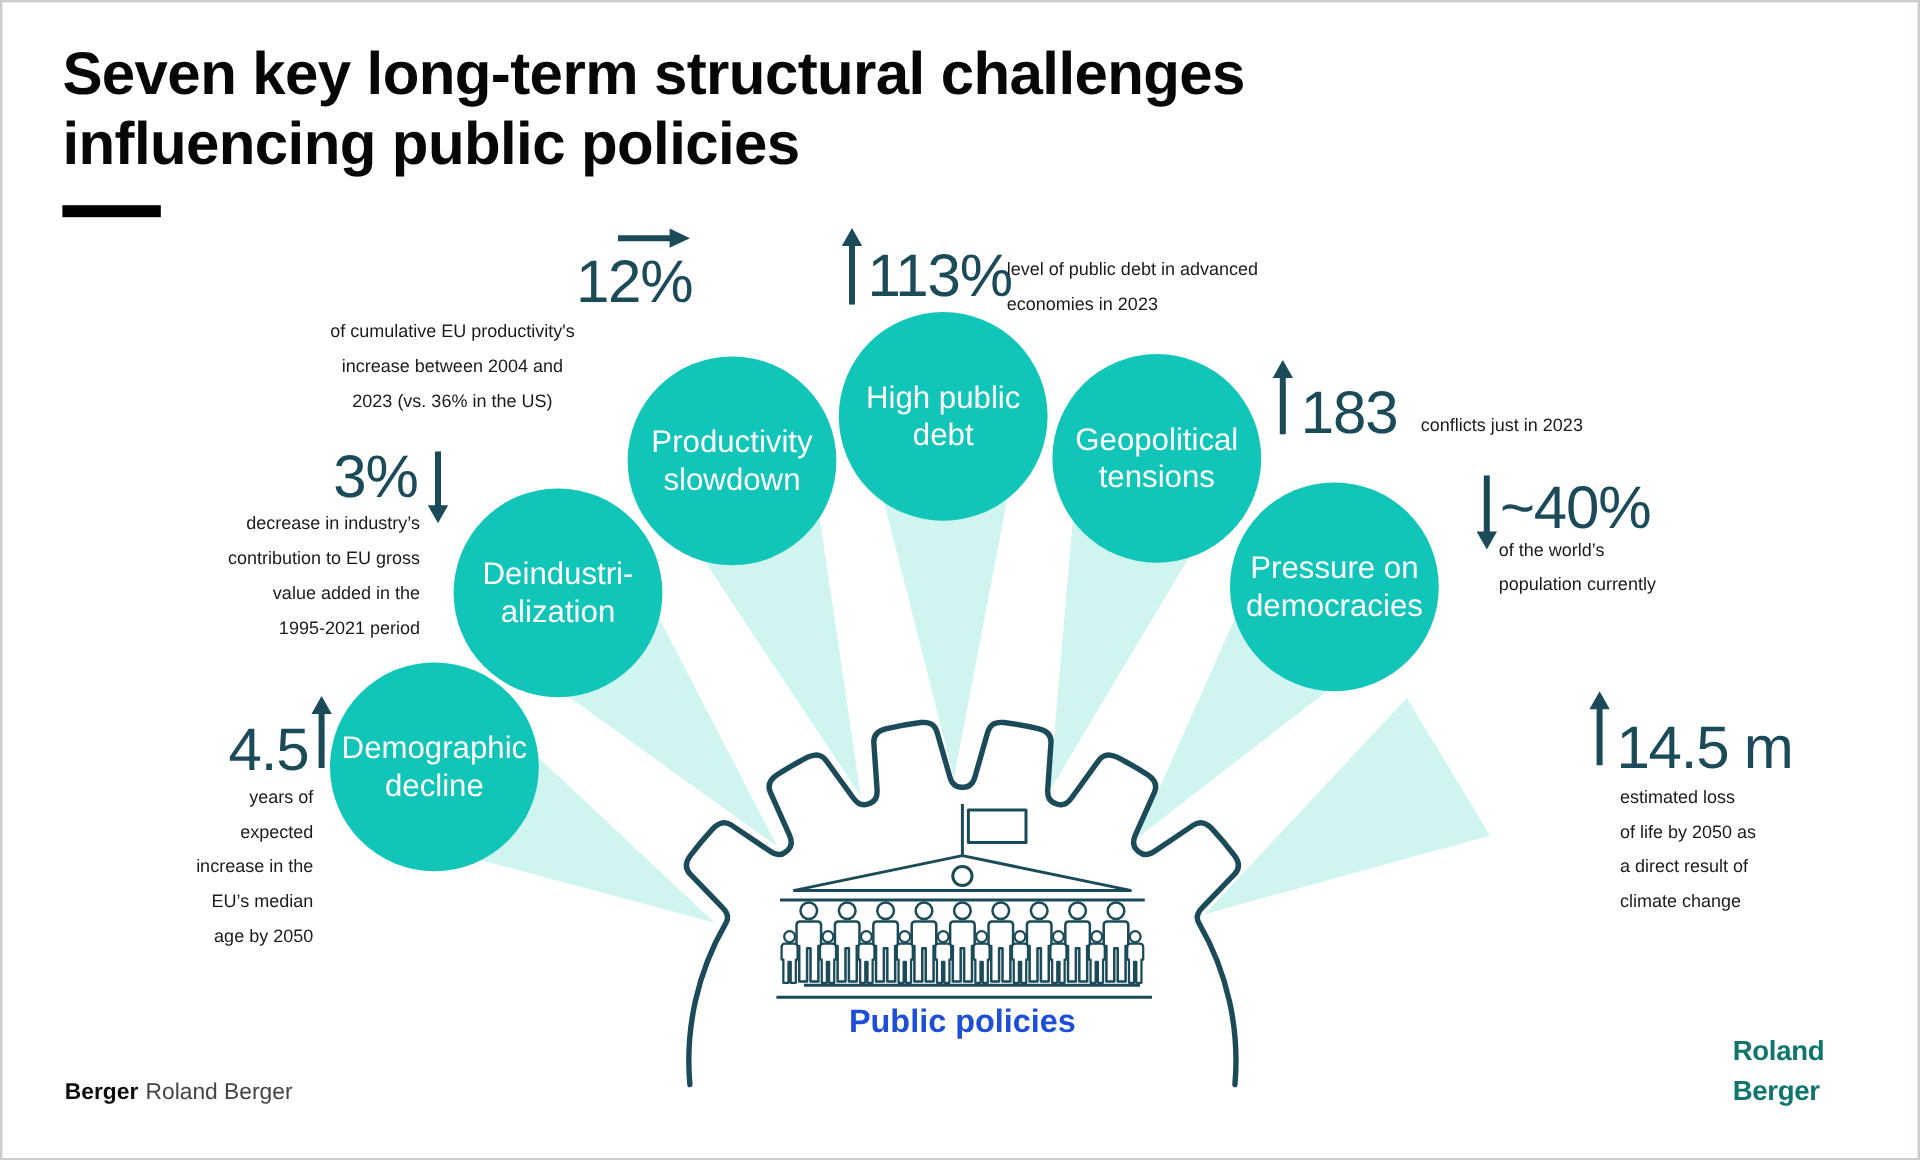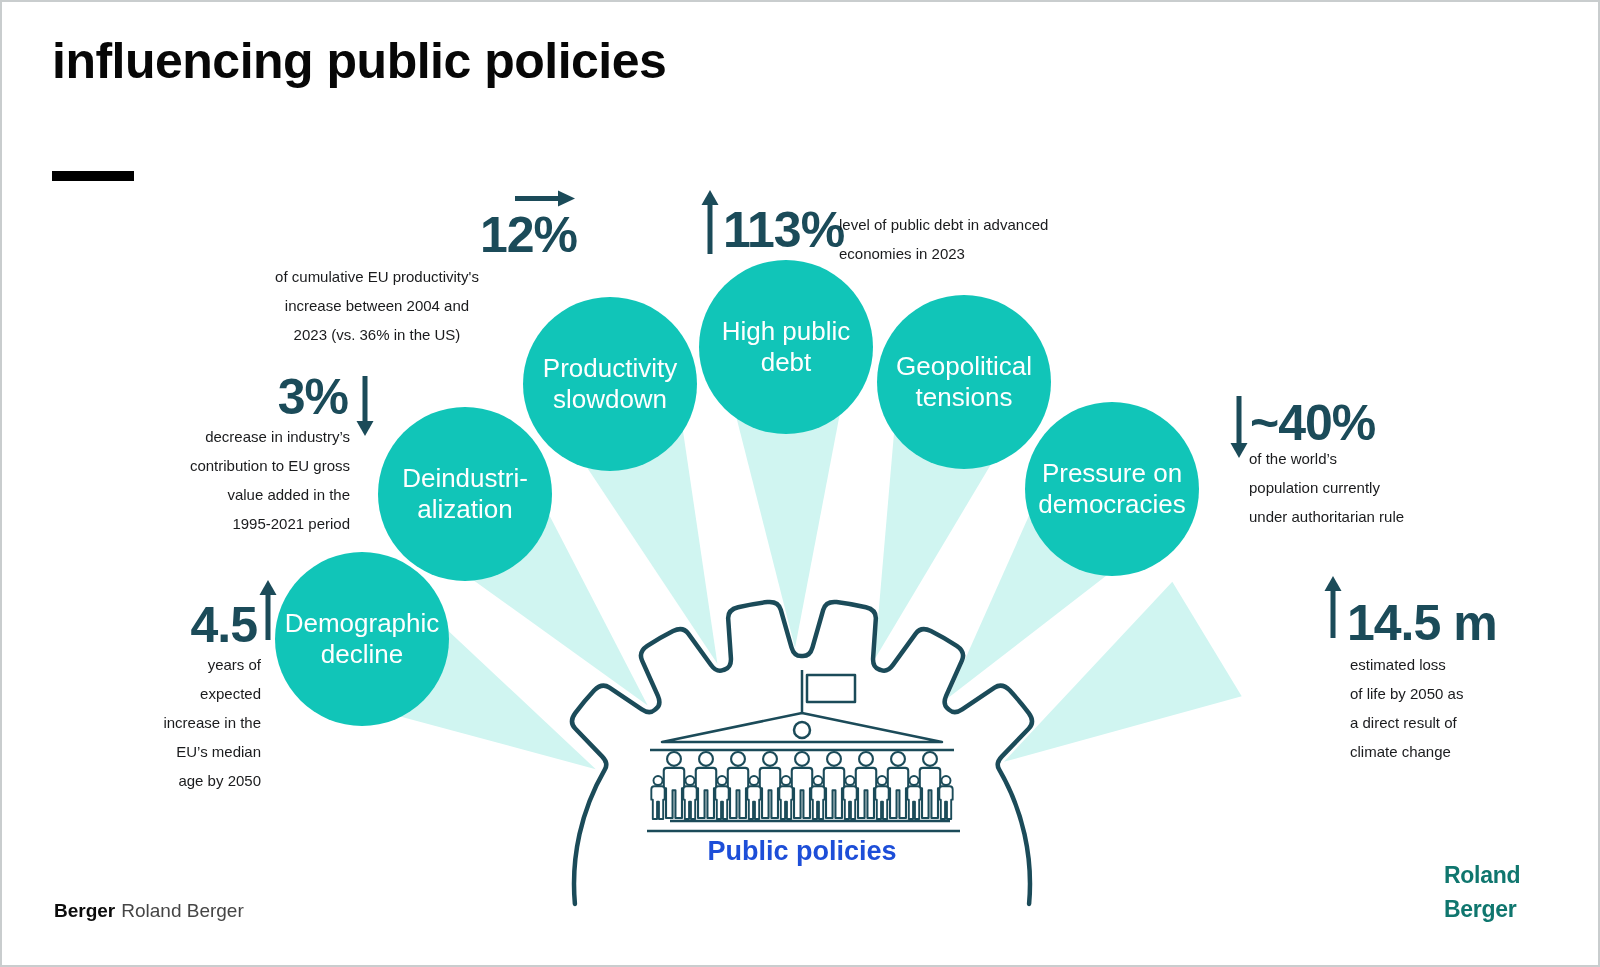--- a/index.html
+++ b/index.html
@@ -6,21 +6,21 @@
   .page{position:relative;width:1600px;height:967px;background:#fff;border:2px solid #c9cdce;
         box-sizing:border-box;font-family:"Liberation Sans",sans-serif;overflow:hidden}
   .title{position:absolute;left:50px;top:30px;font-size:50px;font-weight:700;color:#070707;
          line-height:59px;letter-spacing:-0.5px;z-index:4}
   .title-bar{position:absolute;left:50px;top:169px;width:82px;height:10px;background:#000;z-index:4}
   #scene-svg{position:absolute;left:0;top:0;z-index:1}
   .circle{position:absolute;width:174px;height:174px;border-radius:50%;background:var(--teal);
           display:flex;align-items:center;justify-content:center;text-align:center;color:#fff;
           font-weight:400;font-size:26px;line-height:31px;z-index:2}
   .stat{position:absolute;color:#17181a;z-index:3}
-  .stat .num{position:absolute;font-size:50px;font-weight:700;color:var(--dark);
+  .stat .num{position:absolute;font-size:50px;font-weight:400;color:var(--dark);
              letter-spacing:-1px;line-height:1;white-space:nowrap}
   .stat .lines{position:absolute;font-size:15px;line-height:29px;white-space:nowrap;color:#1a1b1d}
   .arr{position:absolute;color:var(--dark)}
   .center-label{position:absolute;left:640px;top:834px;width:320px;text-align:center;font-size:27px;
                 font-weight:700;color:#1d4ed8;z-index:2}
   .source{position:absolute;left:52px;top:898px;font-size:19px;color:#454545;z-index:4}
   .source b{color:#0c0c0c;margin-right:6px}
   .logo{position:absolute;left:1442px;top:856px;font-size:23px;font-weight:700;line-height:34px;
         color:#0f766e;letter-spacing:-0.3px;z-index:4}
 </style>
@@ -83,20 +83,21 @@
         <circle cx="880" cy="778.515" r="4.515" fill="#fff" stroke="#1B4B59" stroke-width="1.9"></circle>
         <path d="M 873.335 787.3199999999999 Q 873.335 784.3199999999999 876.335 784.3199999999999 L 883.665 784.3199999999999 Q 886.665 784.3199999999999 886.665 787.3199999999999 L 886.665 797.65 L 885.1987 797.65 L 885.1987 817 L 880.9331 817 L 880.9331 799.65 L 879.0669 799.65 L 879.0669 817 L 874.8013 817 L 874.8013 797.65 L 873.335 797.65 Z" fill="#fff" stroke="#1B4B59" stroke-width="1.9" stroke-linejoin="round"></path>
         <circle cx="912" cy="778.515" r="4.515" fill="#fff" stroke="#1B4B59" stroke-width="1.9"></circle>
         <path d="M 905.335 787.3199999999999 Q 905.335 784.3199999999999 908.335 784.3199999999999 L 915.665 784.3199999999999 Q 918.665 784.3199999999999 918.665 787.3199999999999 L 918.665 797.65 L 917.1987 797.65 L 917.1987 817 L 912.9331 817 L 912.9331 799.65 L 911.0669 799.65 L 911.0669 817 L 906.8013 817 L 906.8013 797.65 L 905.335 797.65 Z" fill="#fff" stroke="#1B4B59" stroke-width="1.9" stroke-linejoin="round"></path>
         <circle cx="944" cy="778.515" r="4.515" fill="#fff" stroke="#1B4B59" stroke-width="1.9"></circle>
         <path d="M 937.335 787.3199999999999 Q 937.335 784.3199999999999 940.335 784.3199999999999 L 947.665 784.3199999999999 Q 950.665 784.3199999999999 950.665 787.3199999999999 L 950.665 797.65 L 949.1987 797.65 L 949.1987 817 L 944.9331 817 L 944.9331 799.65 L 943.0669 799.65 L 943.0669 817 L 938.8013 817 L 938.8013 797.65 L 937.335 797.65 Z" fill="#fff" stroke="#1B4B59" stroke-width="1.9" stroke-linejoin="round"></path>
       </g>
     </svg>
 
   <div class="title">
+    <div>Seven key long-term structural challenges</div>
     <div>influencing public policies</div>
   </div>
   <div class="title-bar"></div>
 
   <div class="circle" style="left:273px;top:550px">
     <div><span>Demographic</span><br><span>decline</span></div>
   </div>
   <div class="circle" style="left:376px;top:405px">
     <div><span>Deindustri-</span><br><span>alization</span></div>
   </div>
@@ -131,31 +132,40 @@
       <line x1="9" y1="14" x2="9" y2="64" stroke="currentColor" stroke-width="5"></line>
       <path d="M9 0 L17.5 15 H0.5 Z" fill="currentColor"></path>
     </svg>
     <div class="num" style="left:24px;top:15px">113%</div>
     <div class="lines" style="left:140px;top:20px">
       <div>level of public debt in advanced</div>
       <div>economies in 2023</div>
     </div>
   </div>
 
+  <div class="stat" style="left:1058px;top:298px;width:380px;height:80px">
+    <svg class="arr" style="left:0;top:0" width="18" height="62">
+      <line x1="9" y1="14" x2="9" y2="62" stroke="currentColor" stroke-width="5"></line>
+      <path d="M9 0 L17.5 15 H0.5 Z" fill="currentColor"></path>
+    </svg>
+    <div class="num" style="left:24px;top:19px">183</div>
+    <div class="lines" style="left:124px;top:40px">
+      <div>conflicts just in 2023</div>
+    </div>
+  </div>
 
   <div class="stat" style="left:1204px;top:390px;width:340px;height:140px">
     <svg class="arr" style="left:24px;top:4px" width="18" height="62">
       <line x1="9" y1="0" x2="9" y2="48" stroke="currentColor" stroke-width="5"></line>
       <path d="M9 62 L17.5 47 H0.5 Z" fill="currentColor"></path>
     </svg>
     <div class="num" style="left:44px;top:6px">~40%</div>
     <div class="lines" style="left:43px;top:52px">
       <div>of the world’s</div>
       <div>population currently</div>
-      <div>under authoritarian rule</div>
     </div>
   </div>
 
   <div class="stat" style="left:1300px;top:572px;width:280px;height:190px">
     <svg class="arr" style="left:22px;top:2px" width="18" height="62">
       <line x1="9" y1="14" x2="9" y2="62" stroke="currentColor" stroke-width="5"></line>
       <path d="M9 0 L17.5 15 H0.5 Z" fill="currentColor"></path>
     </svg>
     <div class="num" style="left:45px;top:24px">14.5 m</div>
     <div class="lines" style="left:48px;top:76px">

